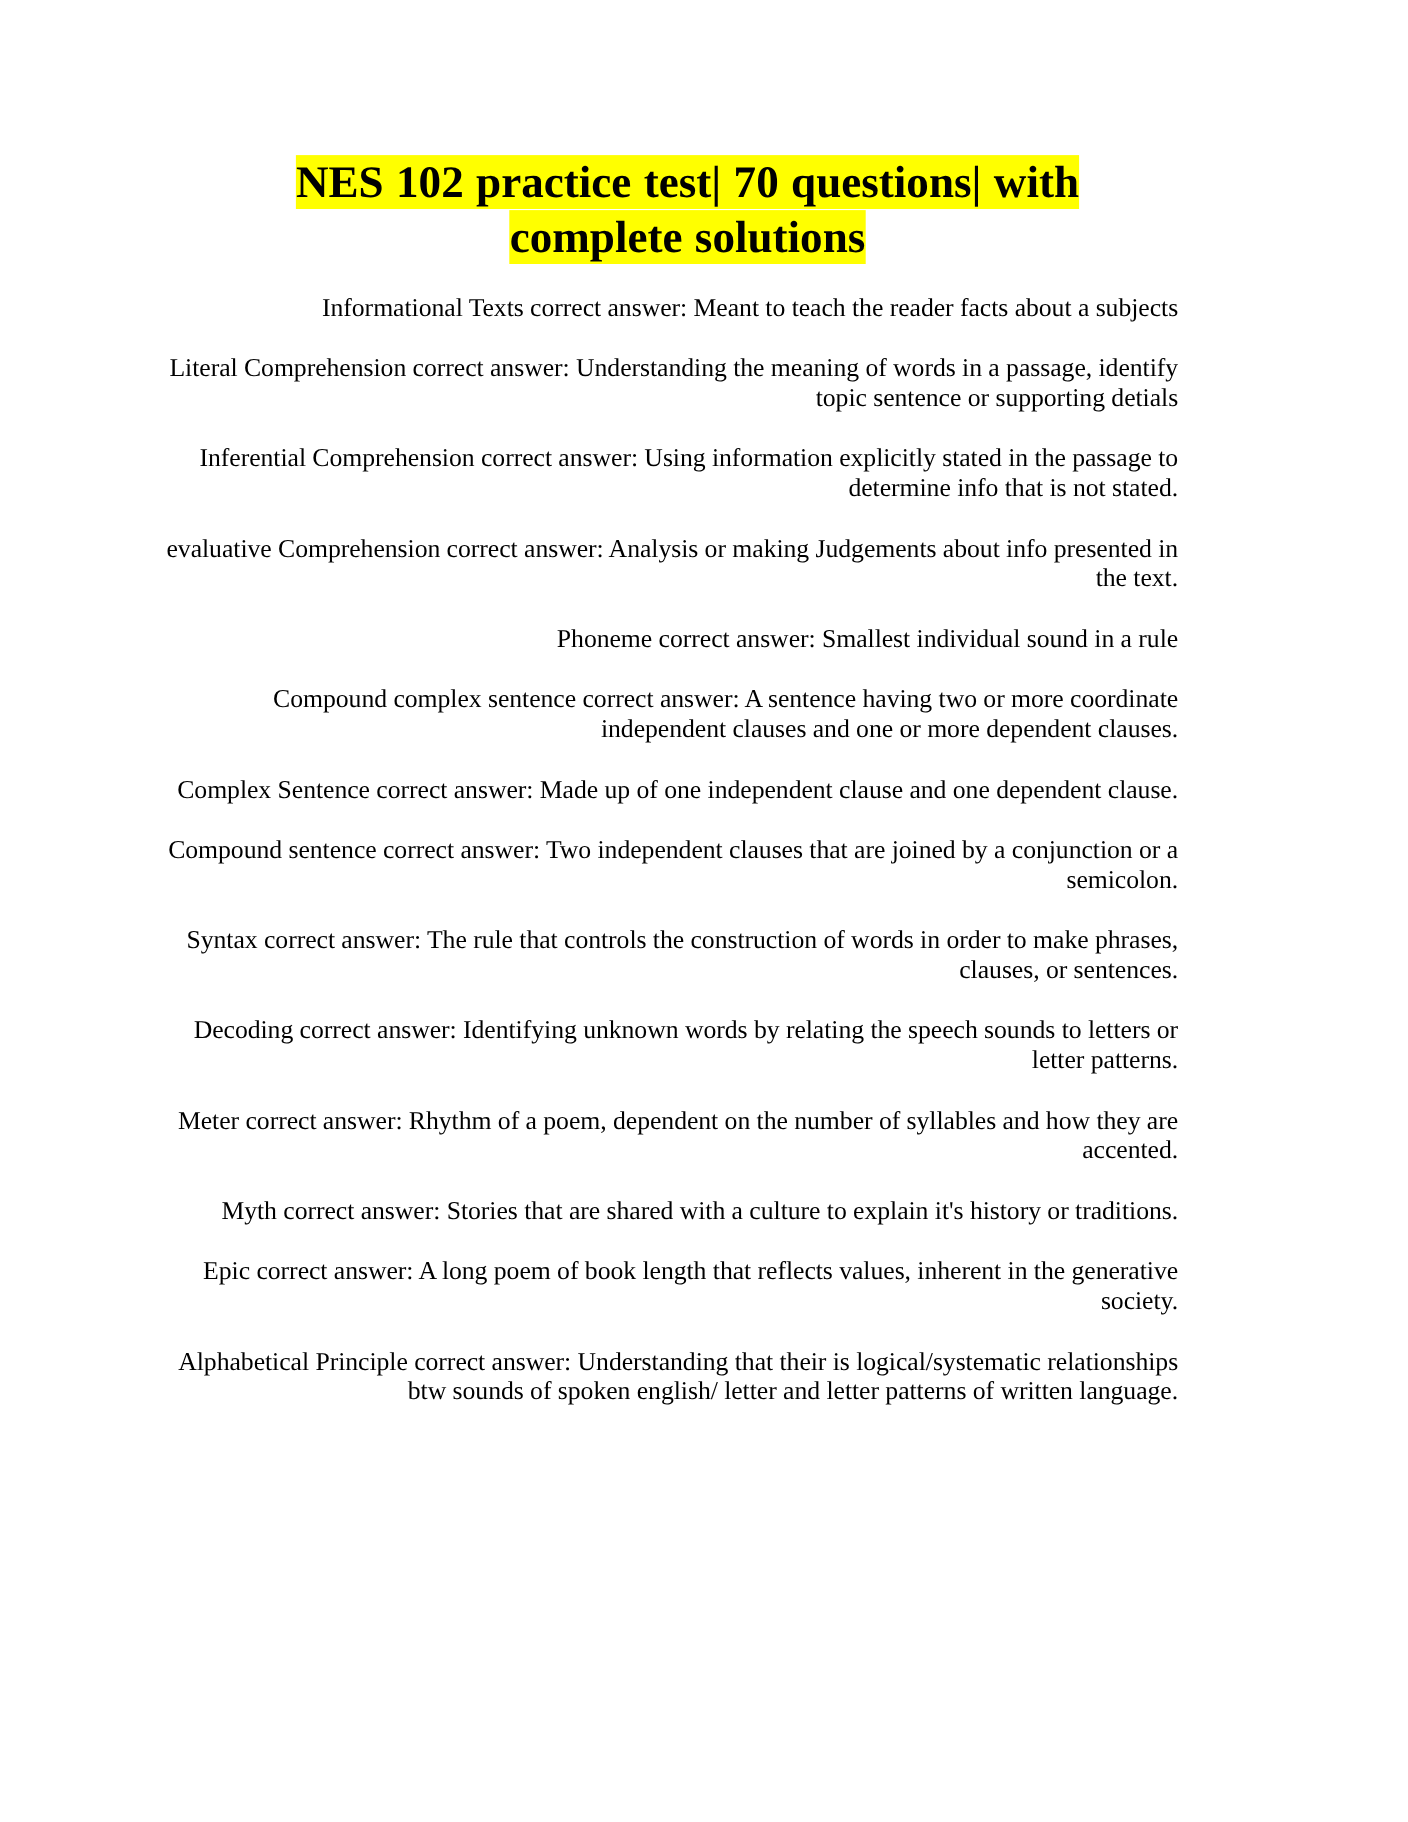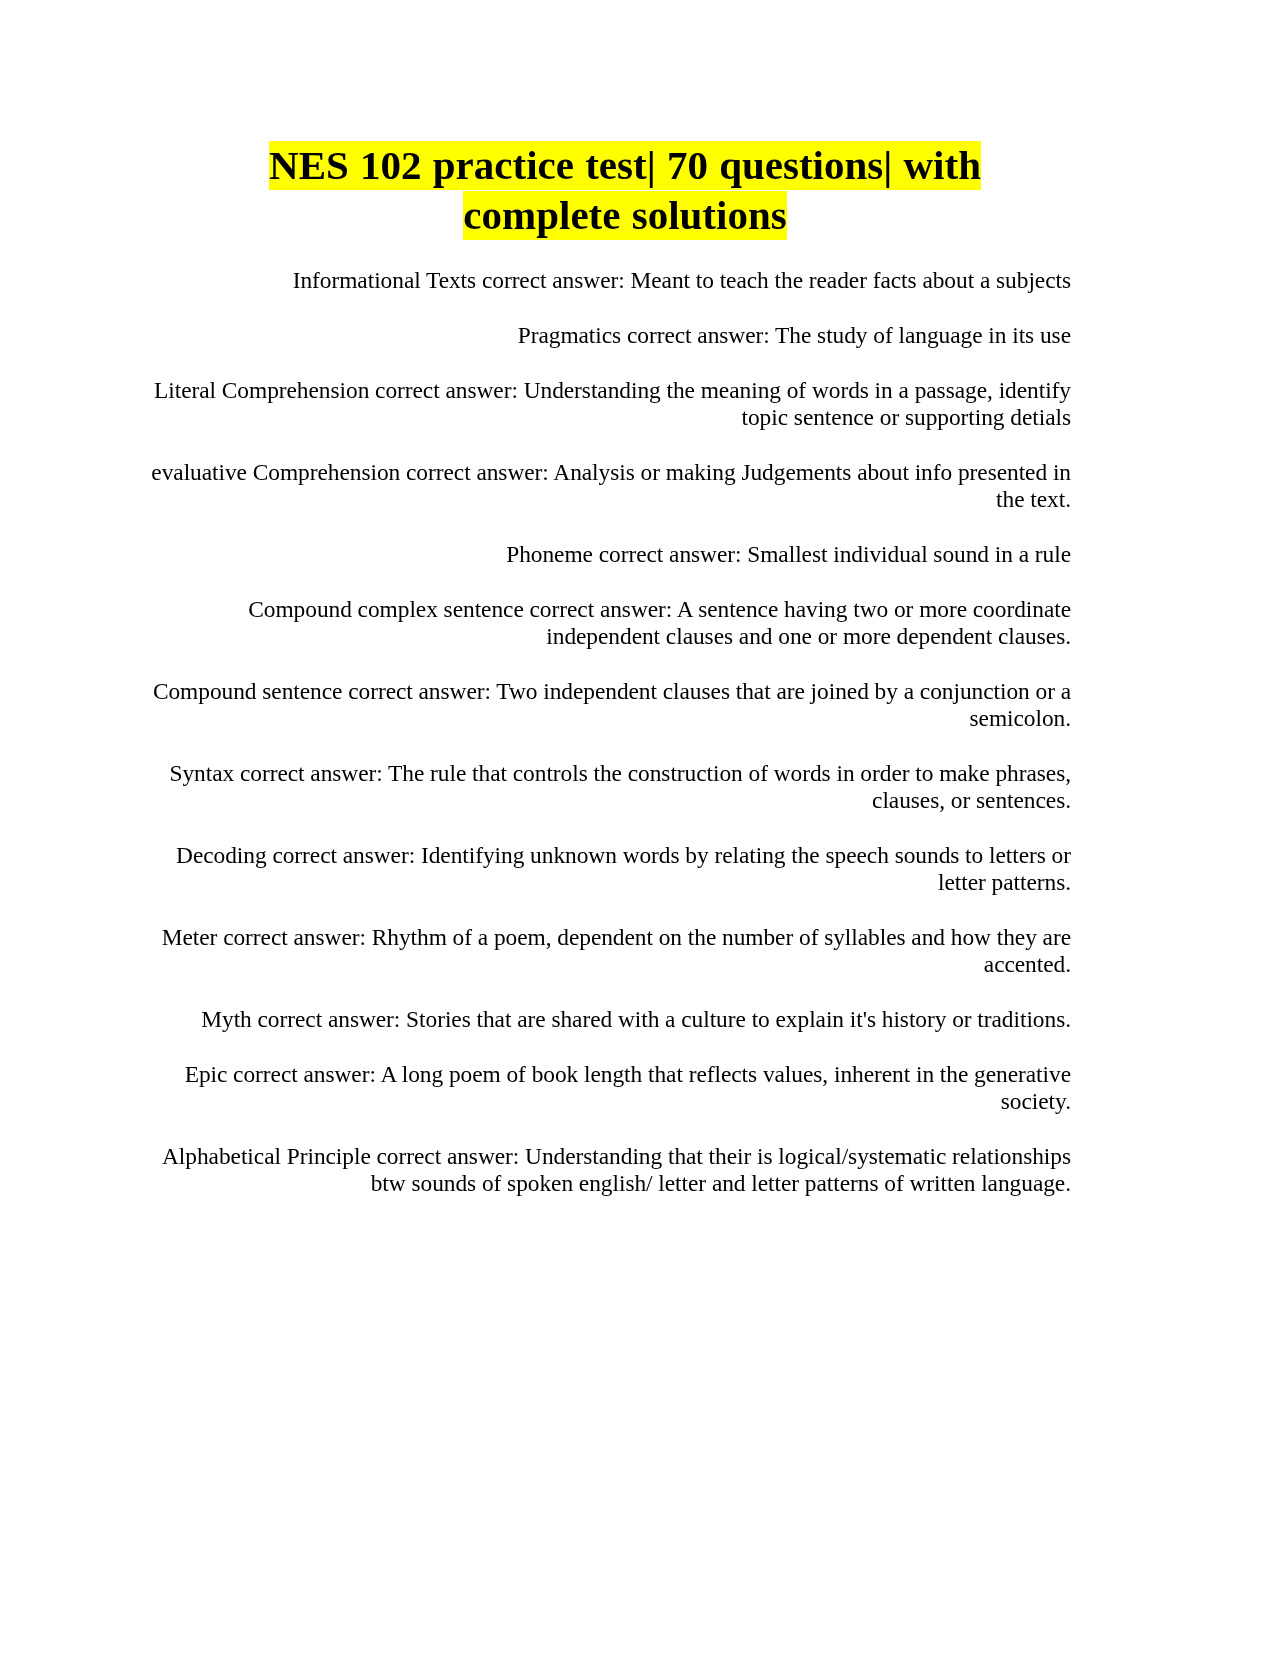--- a/index.html
+++ b/index.html
@@ -65,25 +65,26 @@
 
 <div class="page">
 
   <h1 class="doc-title">
     <span class="hl">NES 102 practice test| 70 questions| with</span><br>
     <span class="hl">complete solutions</span>
   </h1>
 
   <div class="body-block">
     <p class="entry"><span>Informational Texts correct answer:  Meant to teach the reader facts about a subjects</span></p>
-    <p class="entry"><span>Pragmatics correct answer:  The study of language in its use</span></p>
     <p class="entry"><span>Literal Comprehension correct answer:  Understanding the meaning of words in a passage, identify topic sentence or supporting detials</span></p>
+    <p class="entry"><span>Inferential Comprehension correct answer:  Using information explicitly stated in the passage to determine info that is not stated.</span></p>
     <p class="entry"><span>evaluative Comprehension correct answer:  Analysis or making Judgements about info presented in the text.</span></p>
     <p class="entry"><span>Phoneme correct answer:  Smallest individual sound in a rule</span></p>
     <p class="entry"><span>Compound complex sentence correct answer:  A sentence having two or more coordinate independent clauses and one or more dependent clauses.</span></p>
+    <p class="entry"><span>Complex Sentence correct answer:  Made up of one independent clause and one dependent clause.</span></p>
     <p class="entry"><span>Compound sentence correct answer:  Two independent clauses that are joined by a conjunction or a semicolon.</span></p>
     <p class="entry"><span>Syntax correct answer:  The rule that controls the construction of words in order to make phrases, clauses, or sentences.</span></p>
     <p class="entry"><span>Decoding correct answer:  Identifying unknown words by relating the speech sounds to letters or letter patterns.</span></p>
     <p class="entry"><span>Meter correct answer:  Rhythm of a poem, dependent on the number of syllables and how they are accented.</span></p>
     <p class="entry"><span>Myth correct answer:  Stories that are shared with a culture to explain it's history or traditions.</span></p>
     <p class="entry"><span>Epic correct answer:  A long poem of book length that reflects values, inherent in the generative society.</span></p>
     <p class="entry"><span>Alphabetical Principle correct answer:  Understanding that their is logical/systematic relationships btw sounds of spoken english/ letter and letter patterns of written language.</span></p>
   </div>
 
 </div>

